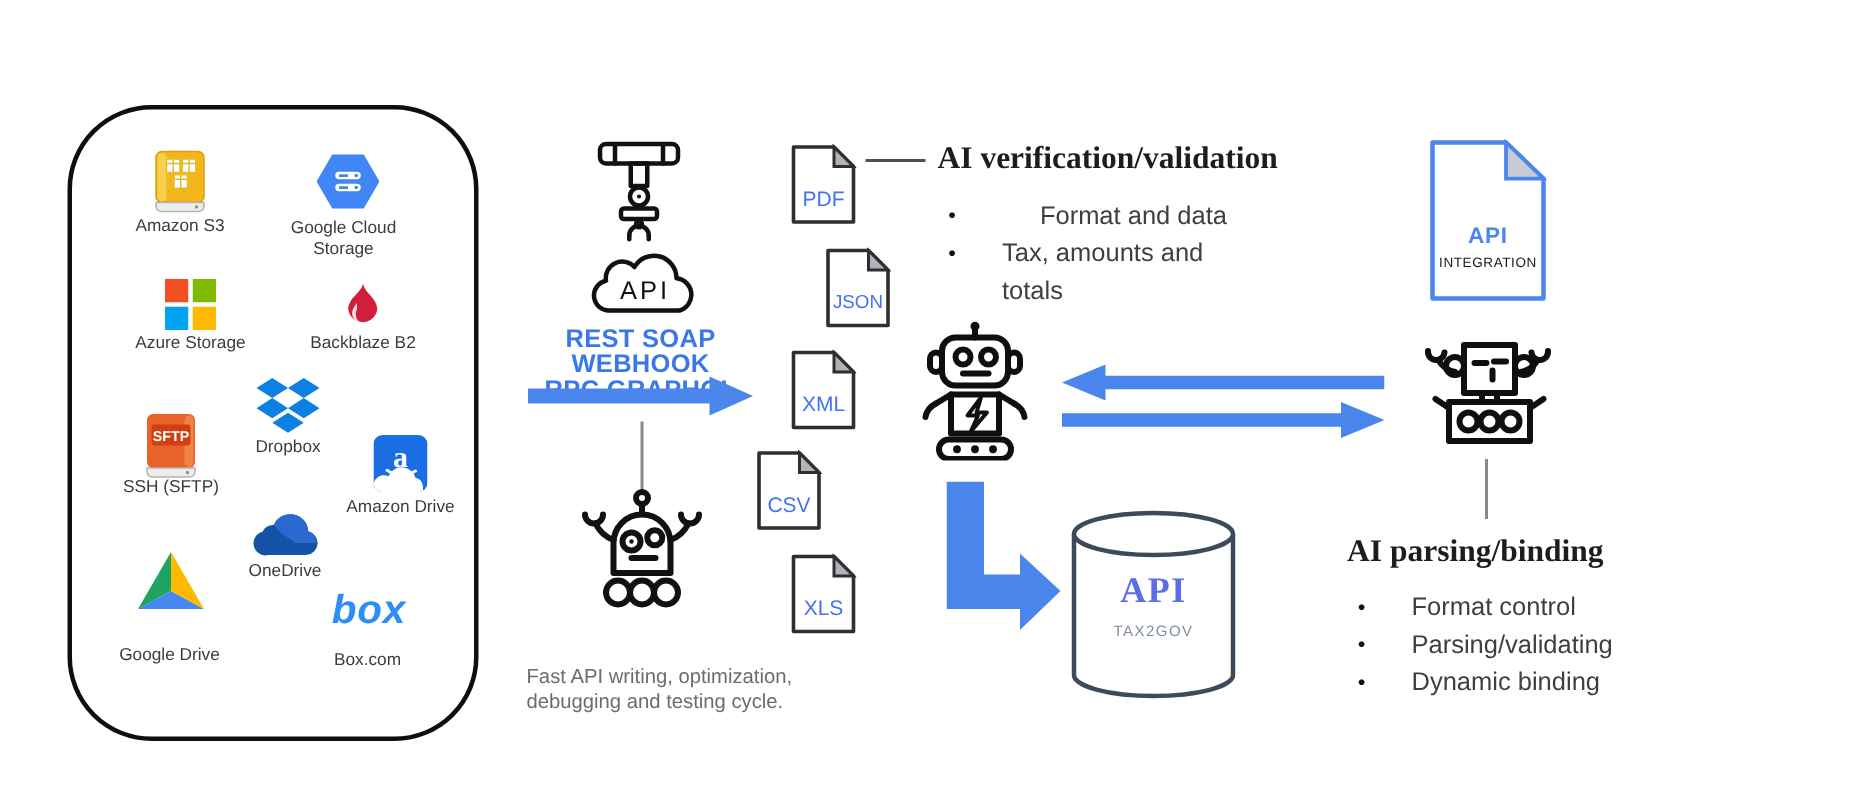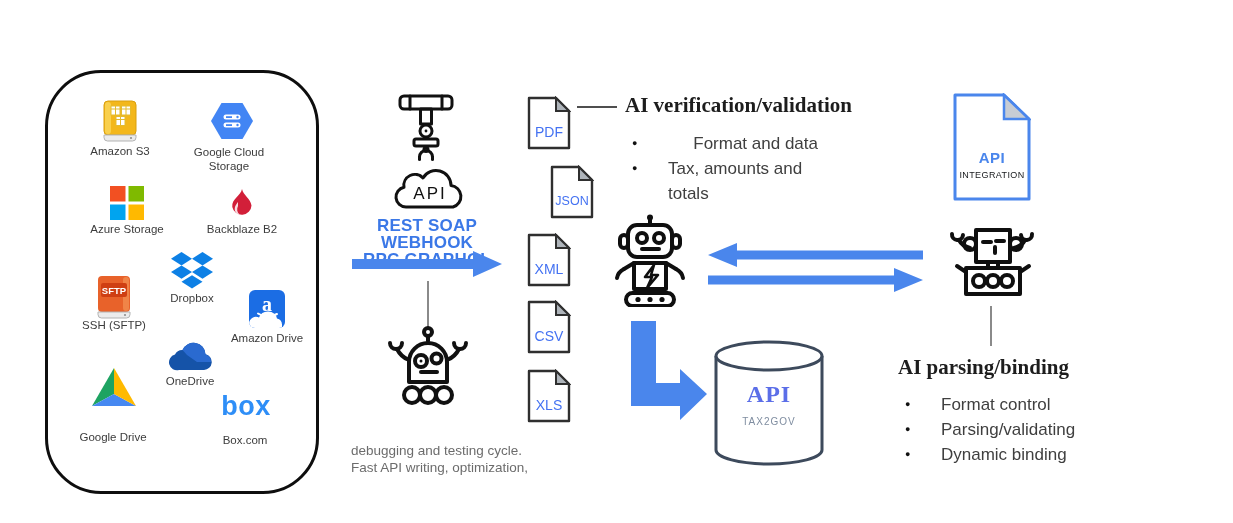--- a/index.html
+++ b/index.html
@@ -133,21 +133,21 @@
 
   <div class="abs" style="left:91px;top:367px;">
     <svg width="46" height="40" viewBox="0 0 46 40">
       <polygon points="23,1 1,39 23,27" fill="#1ea362"></polygon>
       <polygon points="1,39 45,39 23,27" fill="#4688f1"></polygon>
       <polygon points="23,1 45,39 23,27" fill="#ffba00"></polygon>
     </svg>
   </div>
   <div class="abs ds-label" style="left:73px;top:410px;width:80px;margin-top:20px;">Google Drive</div>
 
-  <div class="abs" style="left:221px;top:391px;width:50px;text-align:center;font-weight:700;font-size:27px;color:#2e8ef7;letter-spacing:.5px;">box</div>
+  <div class="abs" style="left:221px;top:391px;width:50px;text-align:center;font-weight:700;font-size:27px;color:#2e8ef7;letter-spacing:.5px;font-style:italic;">box</div>
   <div class="abs ds-label" style="left:205px;top:433px;width:80px;">Box.com</div>
 
   <div class="abs" style="left:397px;top:93px;">
     <svg width="58" height="70" viewBox="0 0 58 70" fill="none" stroke="#111" stroke-width="3" stroke-linejoin="round" stroke-linecap="round">
       <rect x="3" y="3" width="52" height="13" rx="4"></rect>
       <line x1="13" y1="3" x2="13" y2="16"></line>
         <line x1="45" y1="3" x2="45" y2="16"></line>
       <rect x="23.5" y="16" width="11" height="15"></rect>
       <circle cx="29" cy="38" r="6"></circle>
         <circle cx="29" cy="38" r="1.4" fill="#111" stroke="none"></circle>
@@ -191,22 +191,22 @@
       <path d="M10 19 a6 6 0 0 0 12 0"></path>
         <path d="M17 25 q4 8 12 11"></path>
       <path d="M74 19 a6 6 0 0 0 12 0"></path>
         <path d="M79 25 q-4 8 -12 11"></path>
       <circle cx="32" cy="71" r="8"></circle>
         <circle cx="48" cy="71" r="8"></circle>
         <circle cx="64" cy="71" r="8"></circle>
     </svg>
   </div>
   <div class="abs" style="left:351px;top:442px;font-size:13.5px;line-height:17px;color:var(--muted_text);">
+    <div>Fast API writing, optimization,</div>
     <div>debugging and testing cycle.</div>
-    <div>Fast API writing, optimization,</div>
   </div>
 
   <div class="abs" style="left:527px;top:96px;width:44px;height:54px;">
     <svg width="44" height="54" viewBox="0 0 44 54">
       <path d="M2 2 H29 L42 15 V52 H2 Z" fill="#fff" stroke="#2f2f2f" stroke-width="2.4" stroke-linejoin="round"></path>
       <path d="M29 2 V15 H42 Z" fill="#aeb4ba" stroke="#2f2f2f" stroke-width="2"></path>
     </svg>
     <div class="file-label">PDF</div>
   </div>
   <div class="abs" style="left:550px;top:165px;width:44px;height:66px;">
@@ -216,21 +216,21 @@
     </svg>
     <div class="file-label" style="font-size:12.5px;top:29px;">JSON</div>
   </div>
   <div class="abs" style="left:527px;top:233px;width:44px;height:54px;">
     <svg width="44" height="54" viewBox="0 0 44 54">
       <path d="M2 2 H29 L42 15 V52 H2 Z" fill="#fff" stroke="#2f2f2f" stroke-width="2.4" stroke-linejoin="round"></path>
       <path d="M29 2 V15 H42 Z" fill="#aeb4ba" stroke="#2f2f2f" stroke-width="2"></path>
     </svg>
     <div class="file-label">XML</div>
   </div>
-  <div class="abs" style="left:527px;top:300px;width:60px;height:54px;">
+  <div class="abs" style="left:504px;top:300px;width:60px;height:54px;">
     <svg width="44" height="54" viewBox="0 0 44 54">
       <path d="M2 2 H29 L42 15 V52 H2 Z" fill="#fff" stroke="#2f2f2f" stroke-width="2.4" stroke-linejoin="round"></path>
       <path d="M29 2 V15 H42 Z" fill="#aeb4ba" stroke="#2f2f2f" stroke-width="2"></path>
     </svg>
     <div class="file-label">CSV</div>
   </div>
   <div class="abs" style="left:527px;top:369px;width:44px;height:54px;">
     <svg width="44" height="54" viewBox="0 0 44 54">
       <path d="M2 2 H29 L42 15 V52 H2 Z" fill="#fff" stroke="#2f2f2f" stroke-width="2.4" stroke-linejoin="round"></path>
       <path d="M29 2 V15 H42 Z" fill="#aeb4ba" stroke="#2f2f2f" stroke-width="2"></path>

